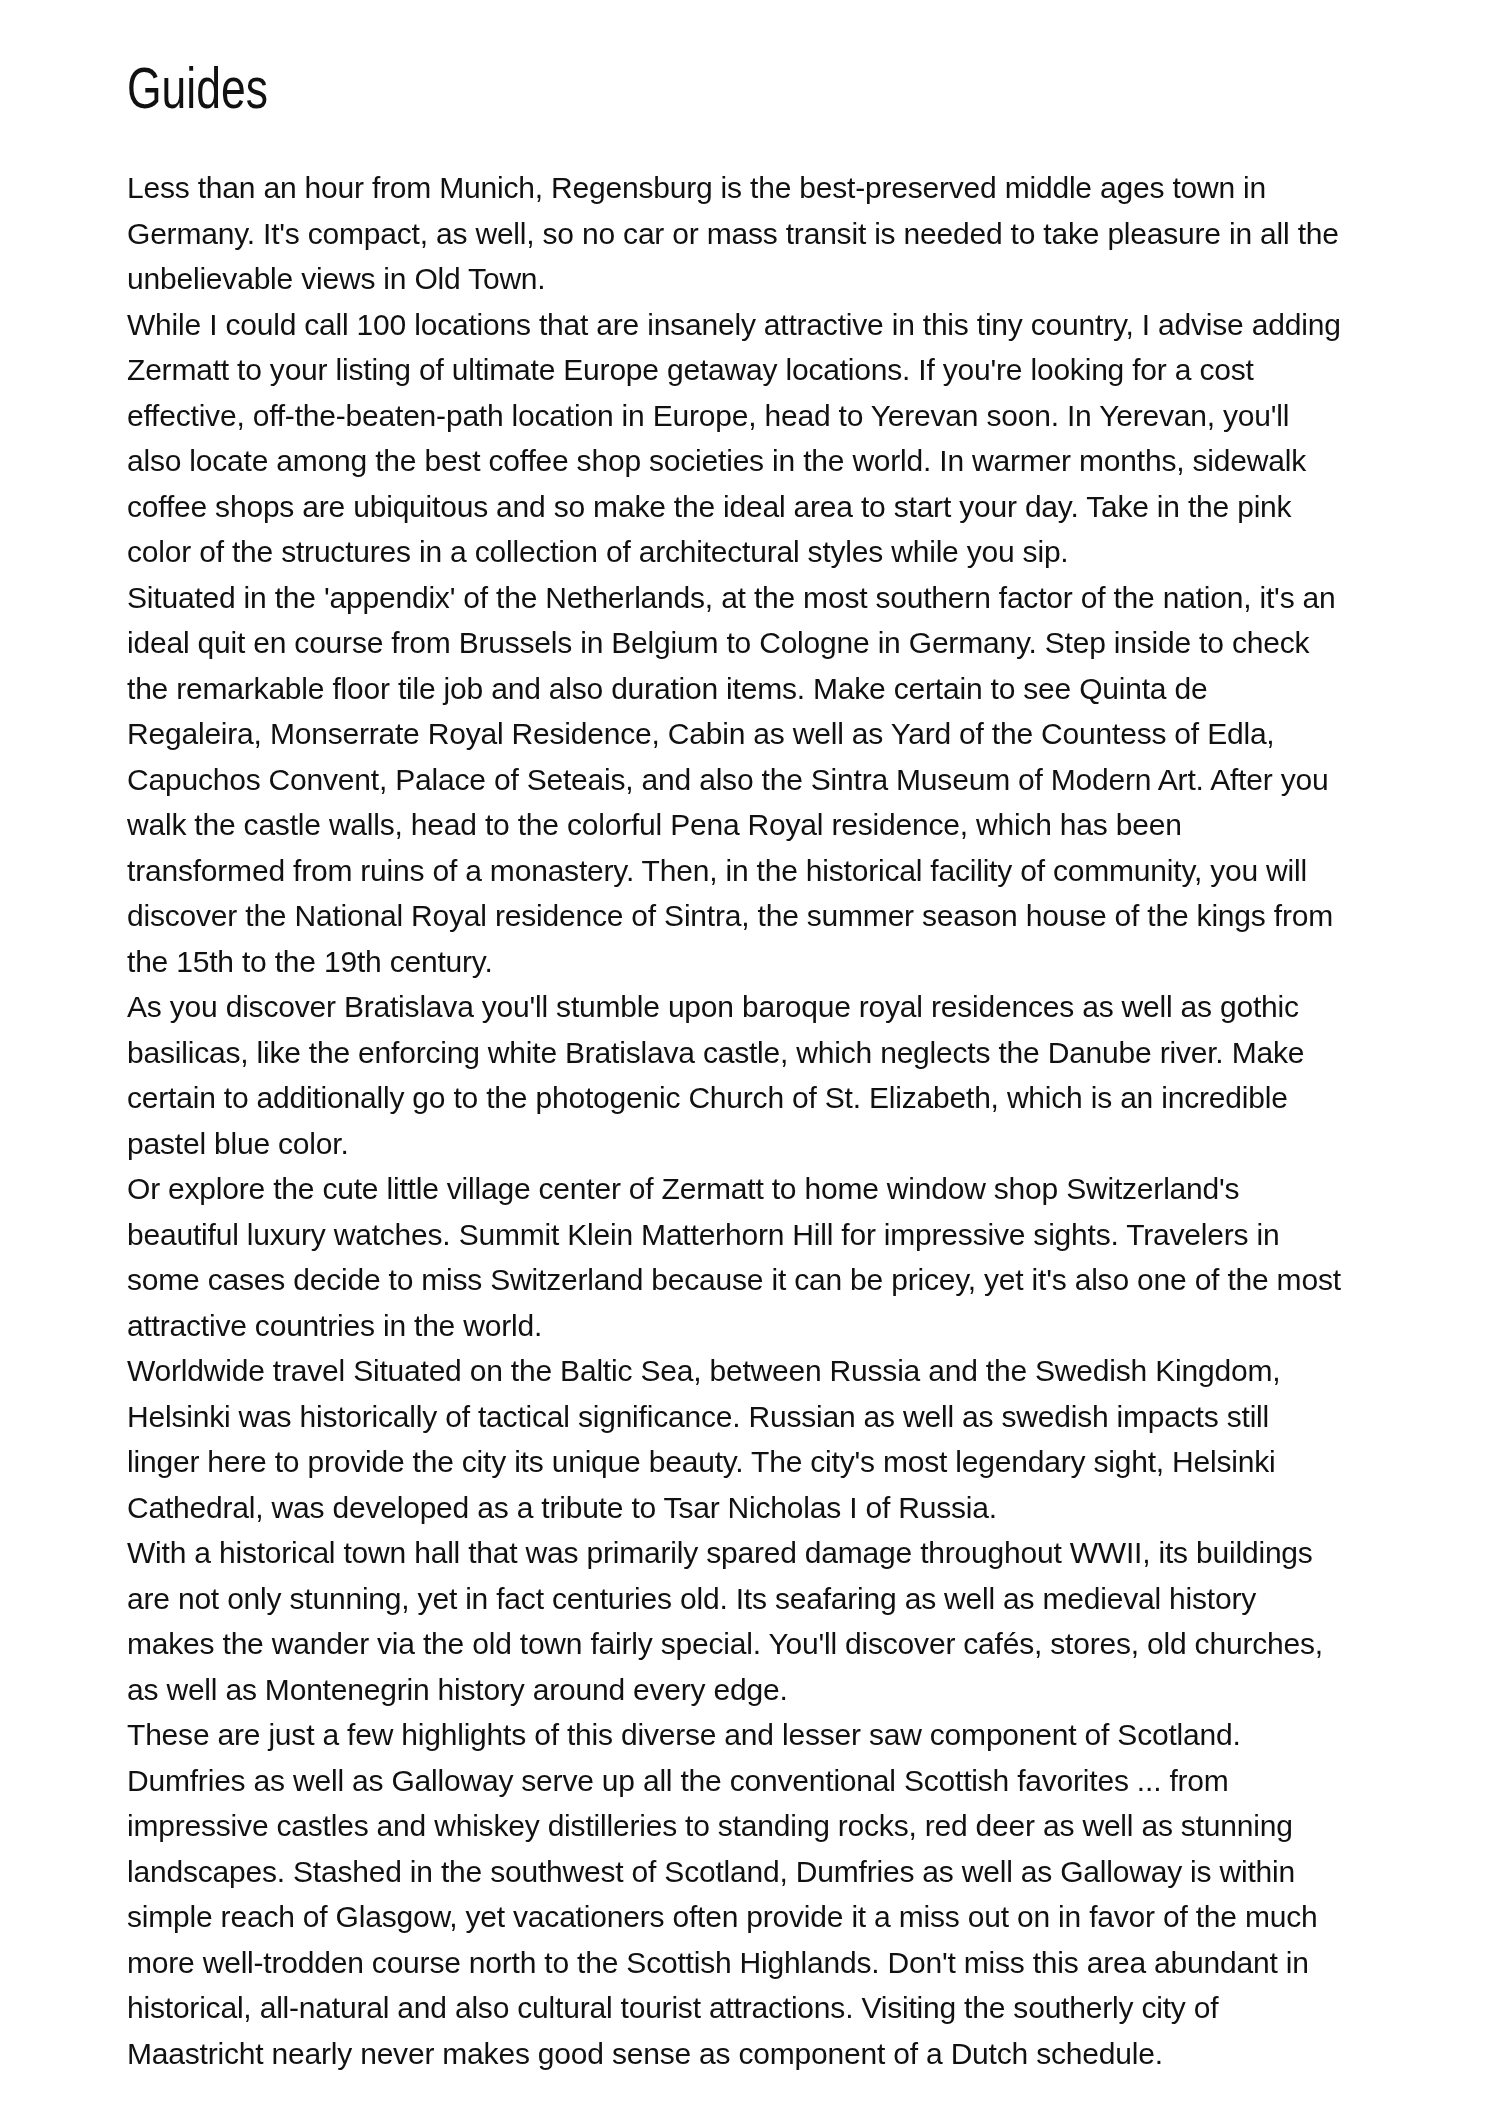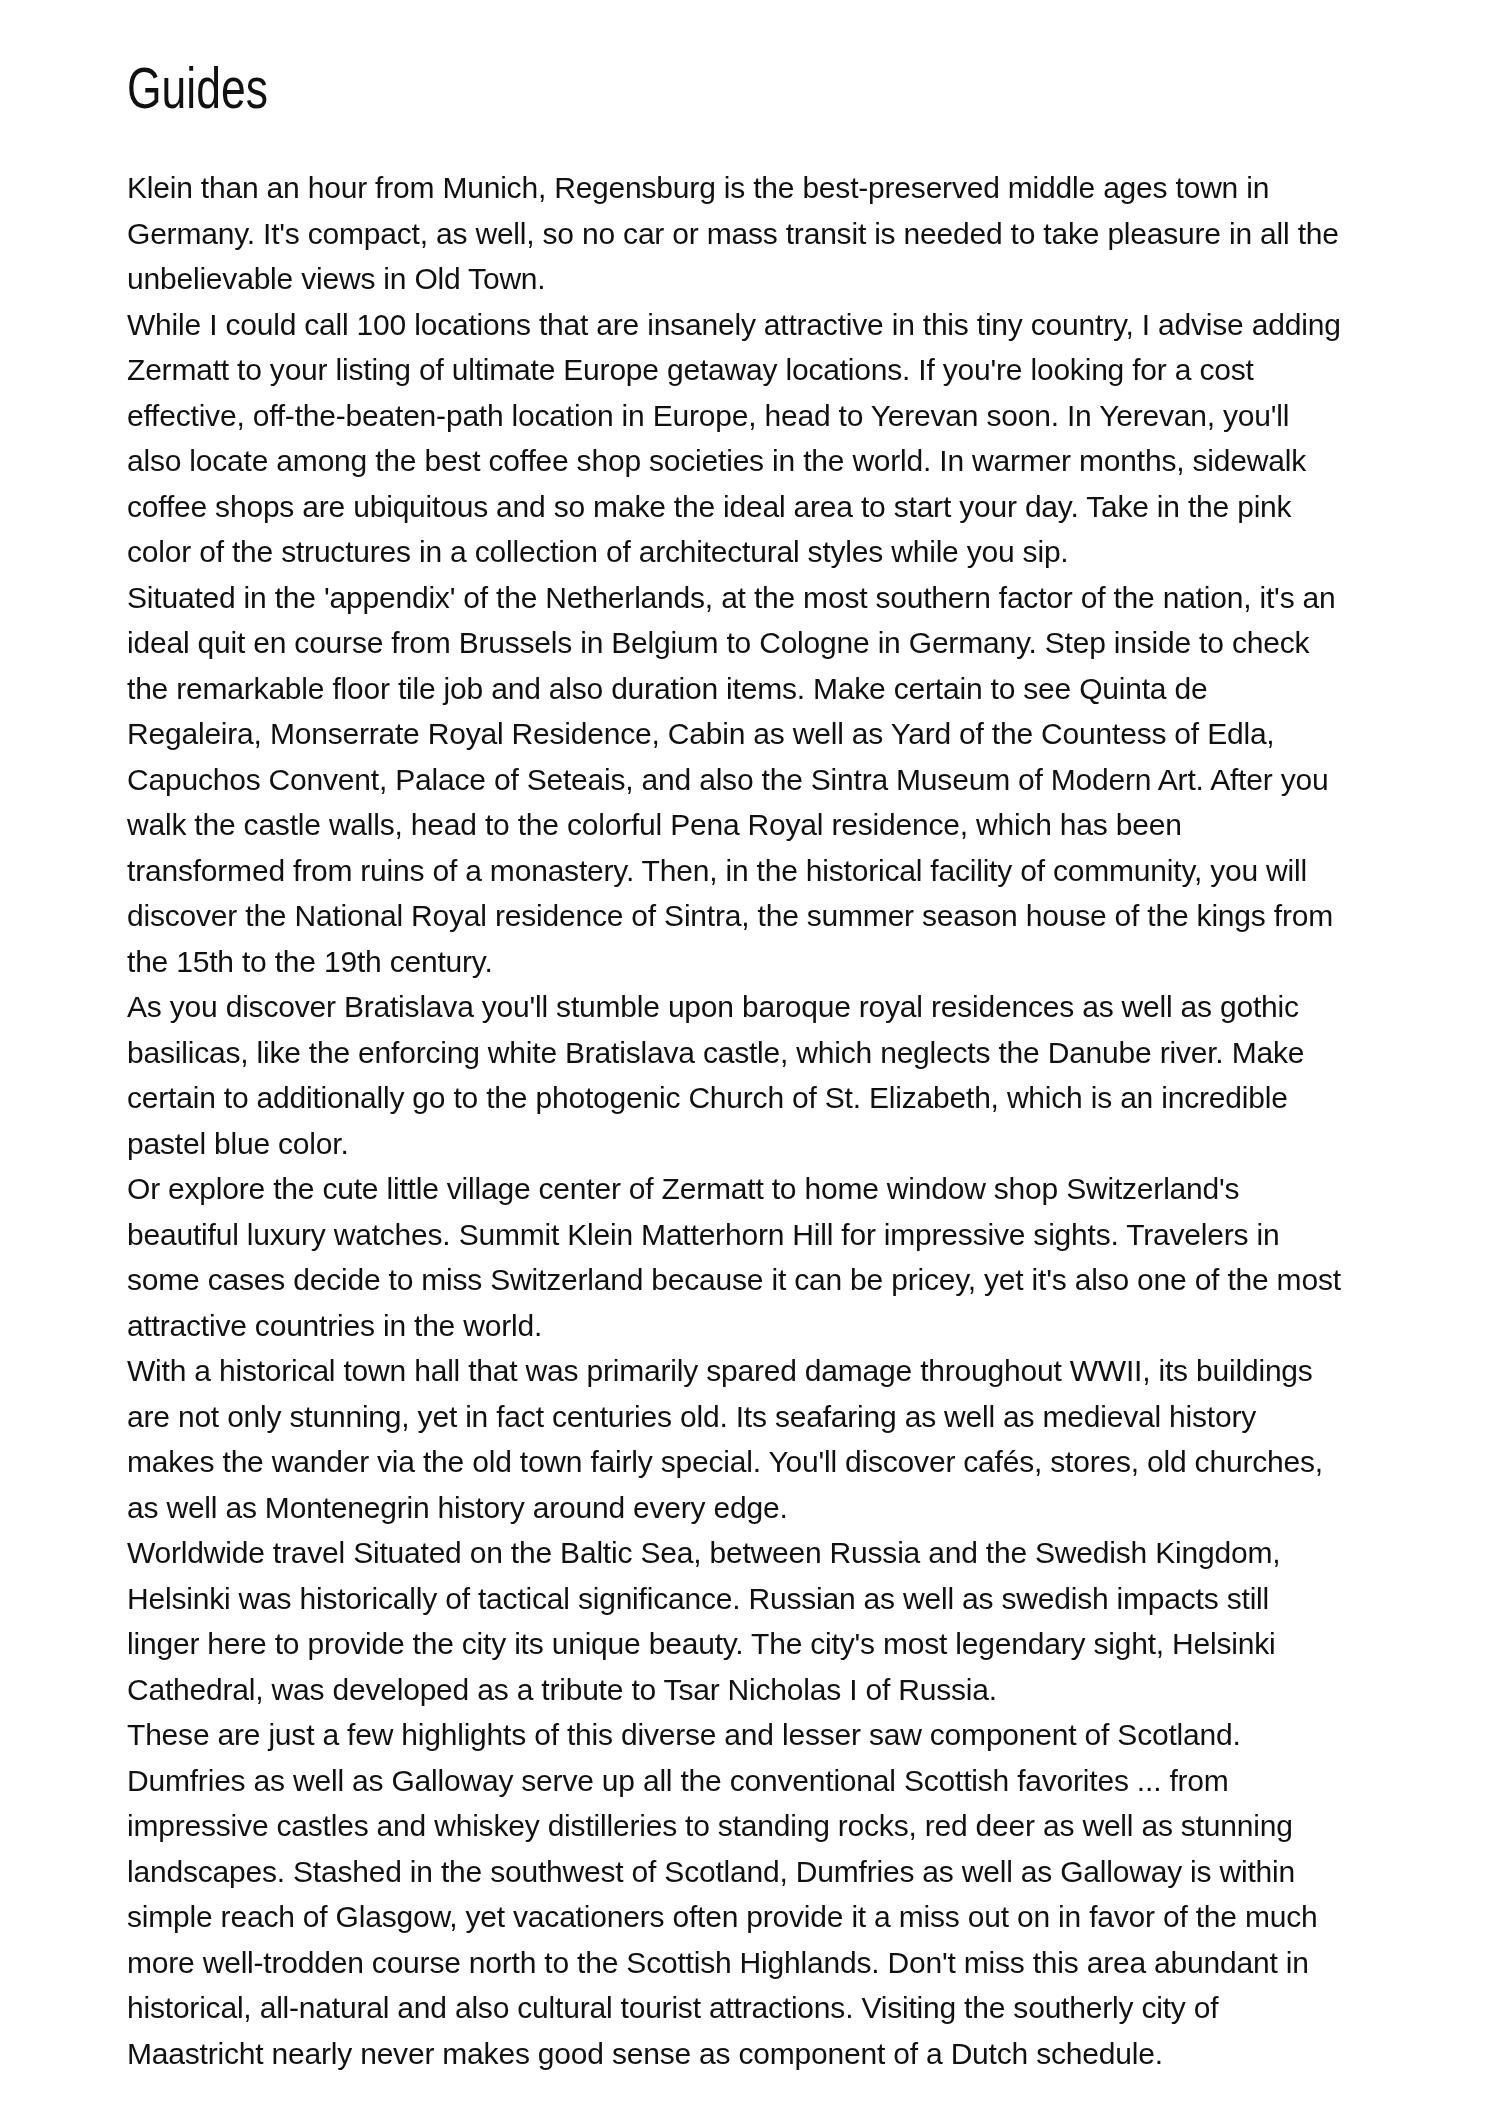--- a/index.html
+++ b/index.html
@@ -40,21 +40,21 @@
     letter-spacing: -0.2px;
     white-space: pre;
   }
 </style>
 </head>
 <body>
 
 <div class="page">
   <h1 class="title">Guides</h1>
   <div class="article-body">
-    <p class="para">Klein than an hour from Munich, Regensburg is the best-preserved middle ages town in
+    <p class="para">Less than an hour from Munich, Regensburg is the best-preserved middle ages town in
 Germany. It's compact, as well, so no car or mass transit is needed to take pleasure in all the
 unbelievable views in Old Town.</p>
     <p class="para">While I could call 100 locations that are insanely attractive in this tiny country, I advise adding
 Zermatt to your listing of ultimate Europe getaway locations. If you're looking for a cost
 effective, off-the-beaten-path location in Europe, head to Yerevan soon. In Yerevan, you'll
 also locate among the best coffee shop societies in the world. In warmer months, sidewalk
 coffee shops are ubiquitous and so make the ideal area to start your day. Take in the pink
 color of the structures in a collection of architectural styles while you sip.</p>
     <p class="para">Situated in the 'appendix' of the Netherlands, at the most southern factor of the nation, it's an
 ideal quit en course from Brussels in Belgium to Cologne in Germany. Step inside to check
@@ -66,28 +66,28 @@
 discover the National Royal residence of Sintra, the summer season house of the kings from
 the 15th to the 19th century.</p>
     <p class="para">As you discover Bratislava you'll stumble upon baroque royal residences as well as gothic
 basilicas, like the enforcing white Bratislava castle, which neglects the Danube river. Make
 certain to additionally go to the photogenic Church of St. Elizabeth, which is an incredible
 pastel blue color.</p>
     <p class="para">Or explore the cute little village center of Zermatt to home window shop Switzerland's
 beautiful luxury watches. Summit Klein Matterhorn Hill for impressive sights. Travelers in
 some cases decide to miss Switzerland because it can be pricey, yet it's also one of the most
 attractive countries in the world.</p>
+    <p class="para">Worldwide travel Situated on the Baltic Sea, between Russia and the Swedish Kingdom,
+Helsinki was historically of tactical significance. Russian as well as swedish impacts still
+linger here to provide the city its unique beauty. The city's most legendary sight, Helsinki
+Cathedral, was developed as a tribute to Tsar Nicholas I of Russia.</p>
     <p class="para">With a historical town hall that was primarily spared damage throughout WWII, its buildings
 are not only stunning, yet in fact centuries old. Its seafaring as well as medieval history
 makes the wander via the old town fairly special. You'll discover cafés, stores, old churches,
 as well as Montenegrin history around every edge.</p>
-    <p class="para">Worldwide travel Situated on the Baltic Sea, between Russia and the Swedish Kingdom,
-Helsinki was historically of tactical significance. Russian as well as swedish impacts still
-linger here to provide the city its unique beauty. The city's most legendary sight, Helsinki
-Cathedral, was developed as a tribute to Tsar Nicholas I of Russia.</p>
     <p class="para">These are just a few highlights of this diverse and lesser saw component of Scotland.
 Dumfries as well as Galloway serve up all the conventional Scottish favorites ... from
 impressive castles and whiskey distilleries to standing rocks, red deer as well as stunning
 landscapes. Stashed in the southwest of Scotland, Dumfries as well as Galloway is within
 simple reach of Glasgow, yet vacationers often provide it a miss out on in favor of the much
 more well-trodden course north to the Scottish Highlands. Don't miss this area abundant in
 historical, all-natural and also cultural tourist attractions. Visiting the southerly city of
 Maastricht nearly never makes good sense as component of a Dutch schedule.</p>
   </div>
 </div>

